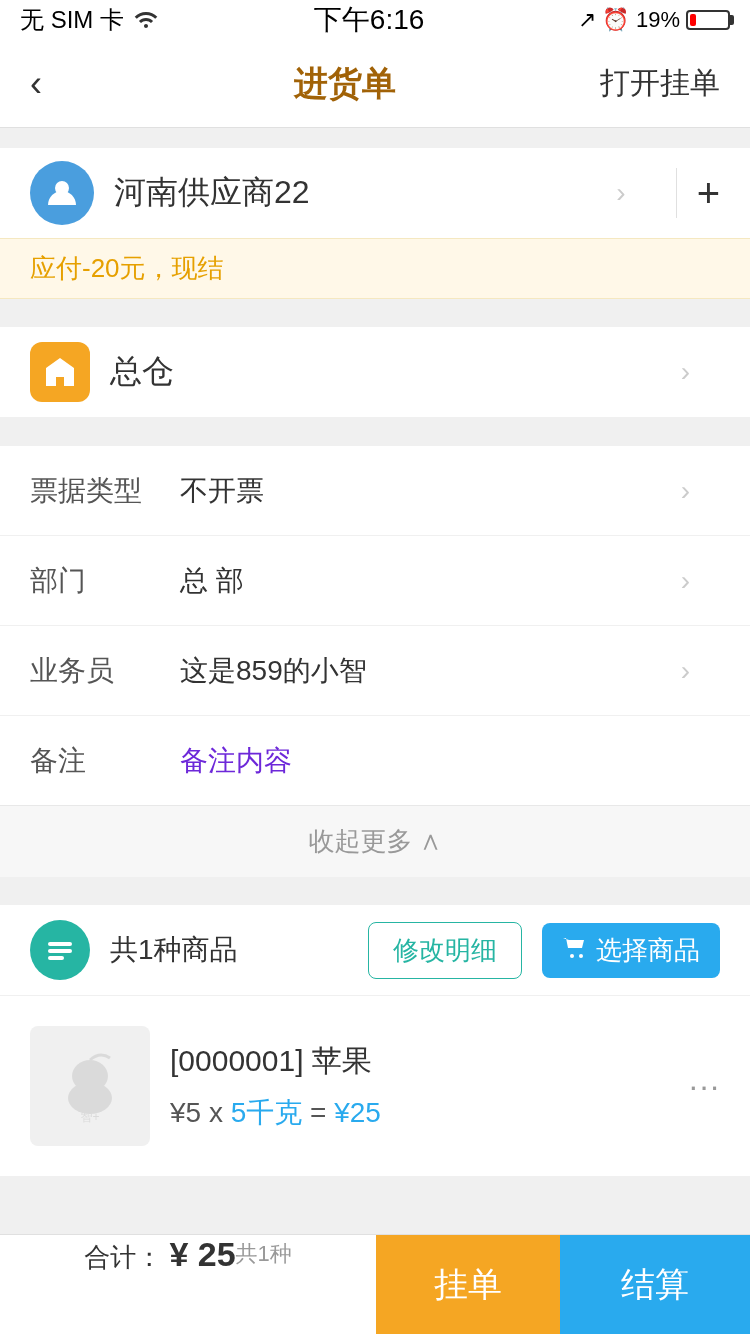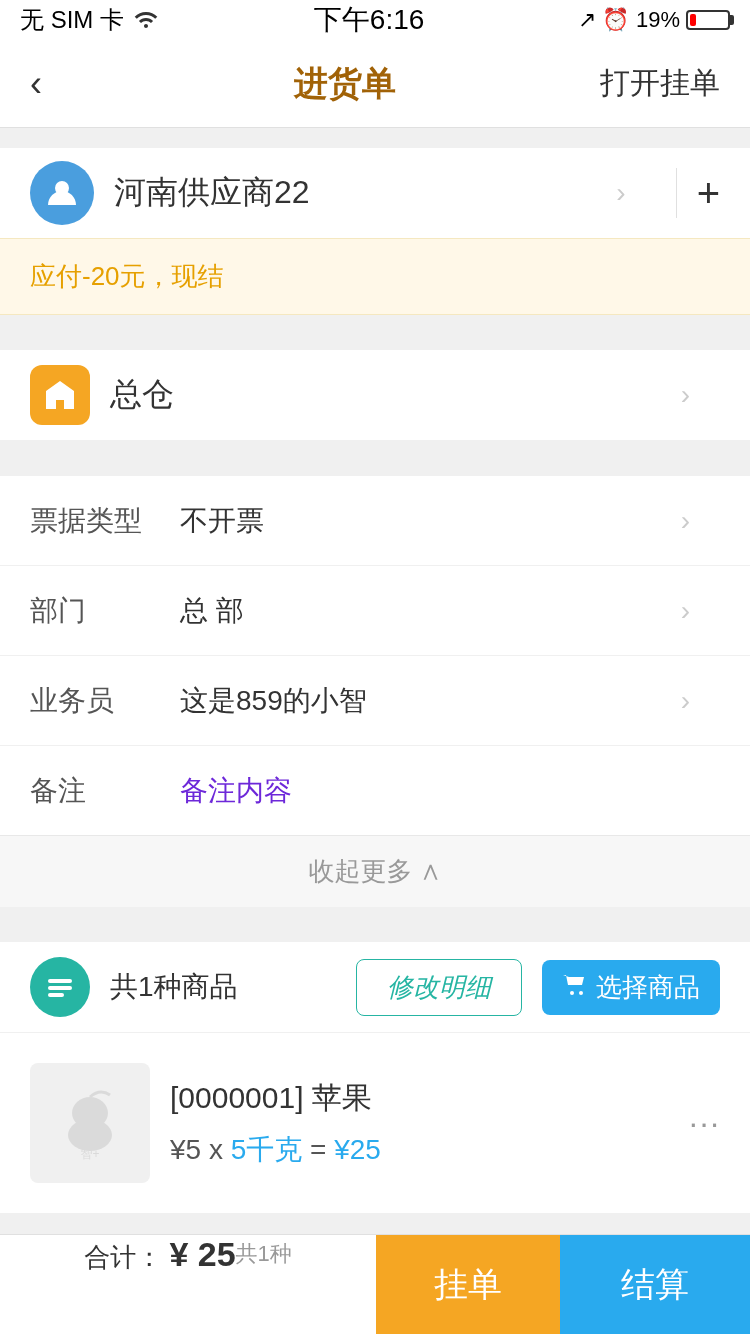--- a/index.html
+++ b/index.html
@@ -67,21 +67,21 @@
 
     
     .section-gap {
       height: 20px;
       background: #f0f0f0;
     }
 
     
     .card-section {
       background: #fff;
-      margin-bottom: 15px;
+      margin-bottom: 8px;
     }
 
     
     .supplier-row {
       display: flex;
       align-items: center;
       padding: 0 30px;
       height: 90px;
       background: #fff;
     }
@@ -110,21 +110,21 @@
       color: #333;
       line-height: 1;
     }
     .divider-v {
       width: 1px; height: 50px; background: #e0e0e0; margin: 0 20px;
     }
 
     
     .notice-bar {
       background: #fff8e8;
-      padding: 20px 30px;
+      padding: 12px 30px;
       font-size: 26px;
       color: #e6a000;
       border-top: 1px solid #f5e8c0;
       border-bottom: 1px solid #f5e8c0;
     }
 
     
     .warehouse-row {
       display: flex;
       align-items: center;
@@ -204,23 +204,22 @@
     .products-count {
       flex: 1;
       font-size: 28px;
       color: #333;
     }
     .btn-outline {
       border: 1.5px solid #26b5a3;
       color: #26b5a3;
       background: #fff;
       border-radius: 8px;
-      padding: 10px 30px;
+      padding: 10px 24px;
       font-size: 26px;
-      font-style: italic;
     }
     .btn-solid {
       background: #29aaee;
       color: #fff;
       border: none;
       border-radius: 8px;
       padding: 10px 20px;
       font-size: 26px;
       display: flex; align-items: center; gap: 8px;
     }

